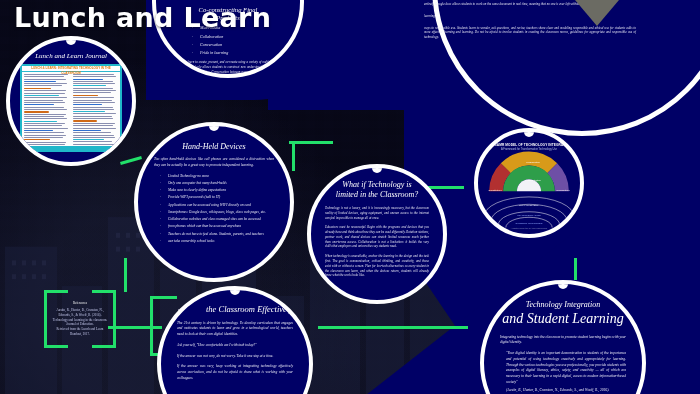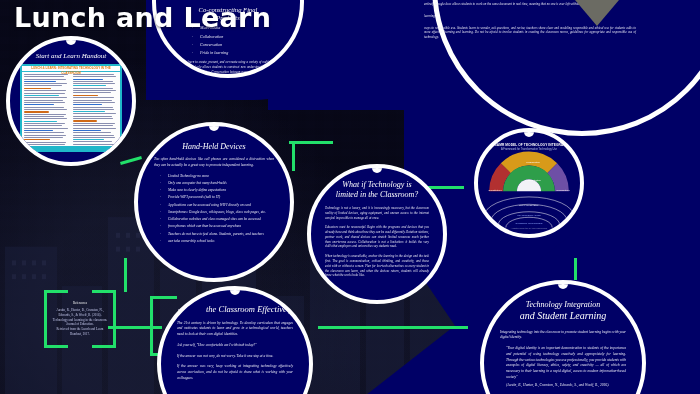--- a/index.html
+++ b/index.html
@@ -180,21 +180,21 @@
   <div class="conn" style="left:289px;top:141px;width:44px;height:3px;"></div>
   <div class="conn" style="left:408px;top:186px;width:56px;height:3px;"></div>
   <div class="conn" style="left:318px;top:326px;width:150px;height:3px;"></div>
   <div class="conn" style="left:108px;top:326px;width:54px;height:3px;"></div>
   <div class="conn" style="left:574px;top:258px;width:3px;height:22px;"></div>
 
   <div class="title">Lunch and Learn</div>
 
   <div class="circle" style="left:6px;top:36px;width:130px;height:130px;">
     <div class="knob"></div>
-    <div class="c-title" style="position:absolute;left:0;right:0;top:12px;font-size:7px;">Start and Learn Handout</div>
+    <div class="c-title" style="position:absolute;left:0;right:0;top:12px;font-size:7px;">Lunch and Learn Journal</div>
 
     <div class="doc" style="left:10px;top:24px;right:10px;bottom:10px;">
       <div class="doc-head">LUNCH &amp; LEARN: INTEGRATING TECHNOLOGY IN THE CLASSROOM</div>
       <div class="doc-cols">
         <div class="doc-col">
           <div class="ln" style="width:96%"></div>
             <div class="ln" style="width:88%"></div>
           <div class="ln" style="width:92%"></div>
             <div class="ln b" style="width:70%"></div>
           <div class="ln" style="width:95%"></div>
@@ -390,21 +390,21 @@
         <p>If the answer was not very, do not worry. Take it one step at a time.</p>
         <p>If the answer was very, keep working at integrating technology effectively across curriculum, and do not be afraid to share what is working with your colleagues.</p>
       </div>
     </div>
   </div>
 
   <div class="circle" style="left:480px;top:280px;width:166px;height:166px;">
     <div class="knob"></div>
     <div style="position:absolute;left:16px;right:16px;top:16px;">
       <div class="c-title" style="font-size:8px;">Technology Integration</div>
-      <div class="c-title" style="font-size:10px;">and Student Learning</div>
+      <div class="c-title" style="font-size:14px;">and Student Learning</div>
       <div class="c-body tiny2" style="margin-top:7px;text-align:justify;">Integrating technology into the classroom to promote student learning begins with your digital identity.</div>
       <div class="c-body tiny2" style="margin-top:5px;padding-left:6px;text-align:justify;">"Your digital identity is an important demonstration to students of the importance and potential of using technology creatively and appropriately for learning. Through the various technologies you use professionally, you provide students with examples of digital literacy, ethics, safety, and creativity — all of which are necessary to their learning in a rapid digital, access to modern information-based society"</div>
       <div class="c-body tiny2" style="margin-top:2px;padding-left:6px;">(Austin, R., Hunter, B., Cranston, N., Edwards, S., and Woolf, R., 2016).</div>
     </div>
   </div>
 
   <div style="position:absolute;left:424px;top:2px;width:212px;z-index:22;">
     <div class="c-body tiny" style="text-align:justify;">entirely. Google docs allows students to work on the same document in real time, meaning that no one is ever left without access.</div>
     <div class="c-body tiny" style="margin-top:7px;">learning.</div>
     <div class="c-body tiny" style="margin-top:7px;text-align:justify;">ways to responsible use. Students learn to wonder, ask questions, and revise; teachers share clear and modeling responsible and ethical use for students adds to more effective learning and learning. Do not be afraid to involve students in creating the classroom norms, guidelines for appropriate and responsible use of technology.</div>

